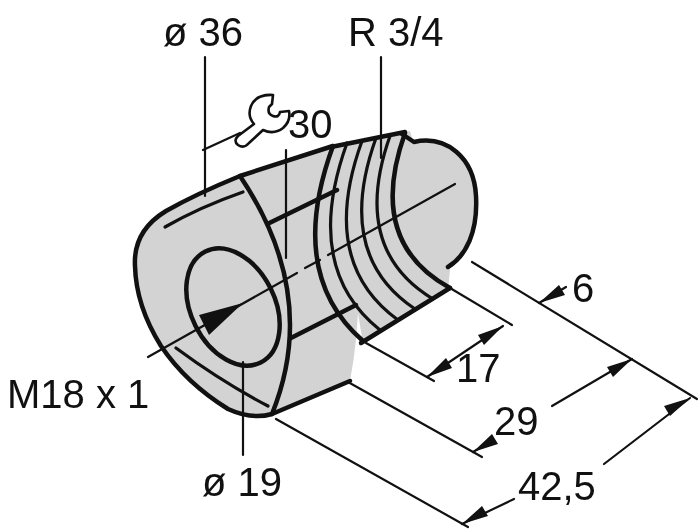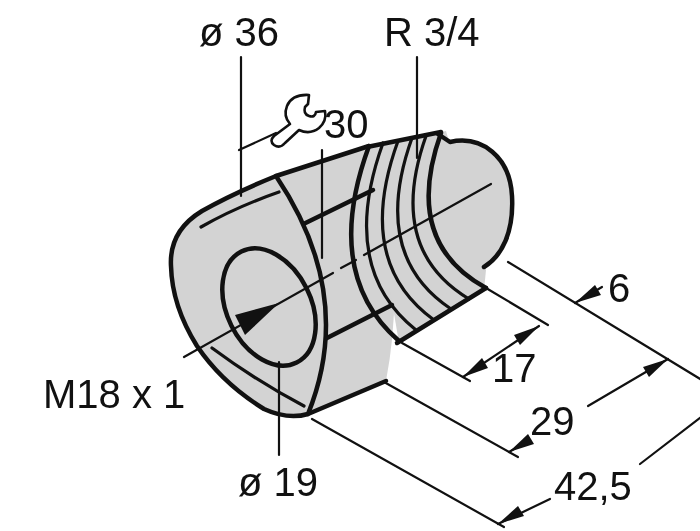--- a/index.html
+++ b/index.html
@@ -1,17 +1,17 @@
 <!DOCTYPE html>
 <html style="--bg: #ffffff; --line: #111111; --body: #d3d3d3;"><head>
 <meta charset="utf-8">
 <style>
   html,body{margin:0;padding:0;}
   body{width:700px;height:531px;background:var(--bg,#fff);overflow:hidden;}
-  .stage{width:665px;height:531px;position:relative;font-family:"Liberation Sans",sans-serif;margin-left:36px;}
+  .stage{width:665px;height:531px;position:relative;font-family:"Liberation Sans",sans-serif;}
   svg{display:block;}
   .fillg{fill:var(--body,#d3d3d3);stroke:none;}
   .edge{fill:none;stroke:var(--line,#111);stroke-width:4.5;stroke-linecap:round;stroke-linejoin:round;}
   .edge-med{fill:none;stroke:var(--line,#111);stroke-width:3.2;stroke-linecap:round;}
   .outline{fill:var(--body,#d3d3d3);stroke:var(--line,#111);stroke-width:4.5;stroke-linecap:round;stroke-linejoin:round;}
   .thin{fill:none;stroke:var(--line,#111);stroke-width:2.2;stroke-linecap:round;}
   .arrow{fill:var(--line,#111);stroke:none;}
   .wrench{fill:#ffffff;stroke:var(--line,#111);stroke-width:2.6;stroke-linejoin:round;}
   text.dim{font-family:"Liberation Sans",sans-serif;font-size:40px;fill:var(--line,#111);}
 </style>

